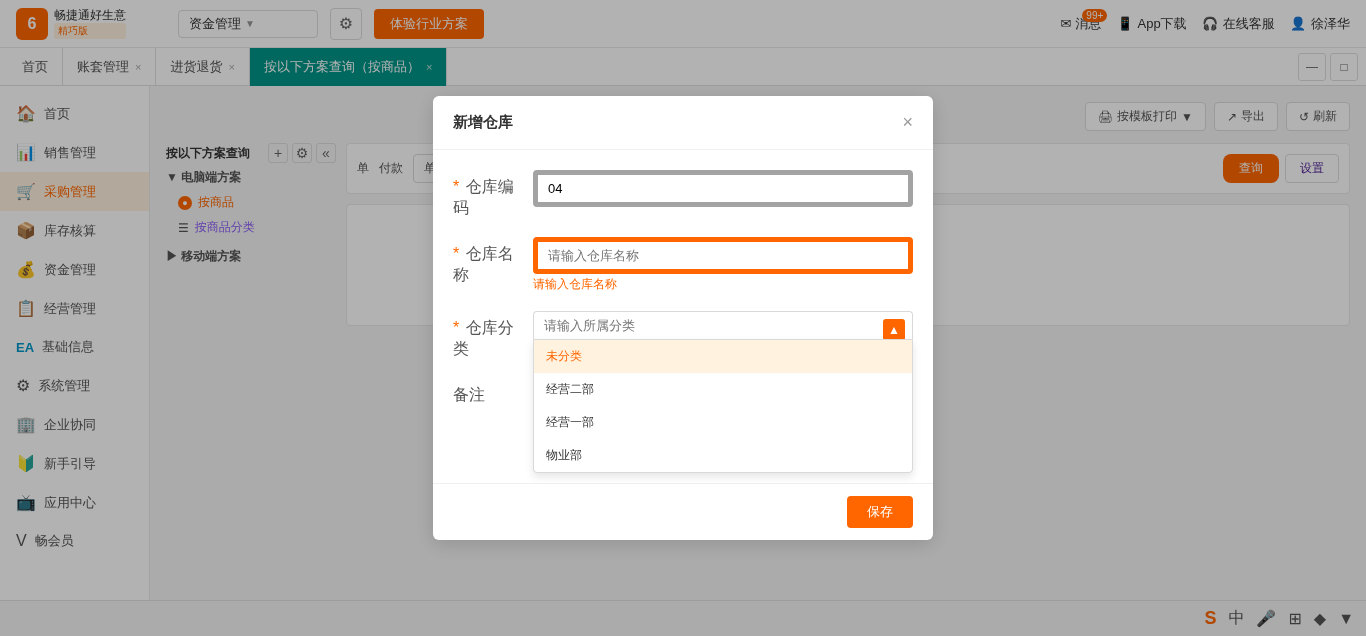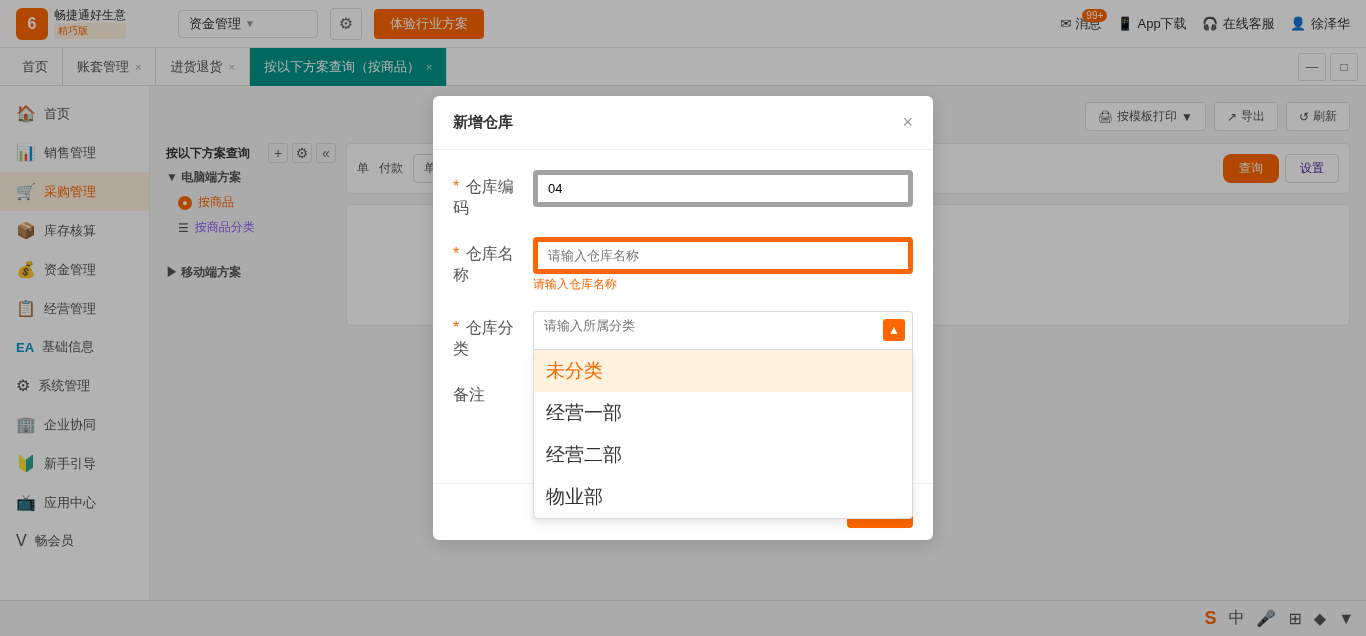--- a/index.html
+++ b/index.html
@@ -193,21 +193,21 @@
       font-size: 13px;
       outline: none;
     }
     .form-control.error { border-color: #f60; }
     .category-wrapper { position: relative; flex: 1; }
     .category-input {
       width: 100%;
       border: 1px solid #d9d9d9;
       border-bottom: none;
       border-radius: 4px 4px 0 0;
-      padding: 6px 36px 16px 10px;
+      padding: 6px 36px 6px 10px;
       font-size: 13px;
       outline: none;
       background: #fff;
     }
     .category-arrow {
       position: absolute; right: 8px; top: 8px;
       width: 22px; height: 22px;
       background: #f60; border-radius: 3px;
       display: flex; align-items: center; justify-content: center;
       color: #fff; font-size: 12px; cursor: pointer;
@@ -216,21 +216,21 @@
       position: absolute;
       top: 100%; left: 0; right: 0;
       background: #fff;
       border: 1px solid #d9d9d9;
       border-radius: 0 0 4px 4px;
       z-index: 10;
       box-shadow: 0 4px 8px rgba(0,0,0,0.1);
     }
     .dropdown-item {
       padding: 8px 12px;
-      font-size: 19px; color: #333;
+      font-size: 12px; color: #333;
       cursor: pointer;
     }
     .dropdown-item.selected { background: #fff3e0; color: #f60; }
     .modal-footer {
       padding: 12px 20px;
       display: flex; justify-content: flex-end; gap: 10px;
       border-top: 1px solid #f0f0f0;
     }
     .btn-save {
       background: #f60; color: #fff;
@@ -428,21 +428,21 @@
         </div>
         <div style="font-size:12px; color:#555; margin-bottom:4px; font-weight:bold;">▼ 电脑端方案</div>
         <div style="display:flex; align-items:center; gap:6px; padding:4px 0 4px 12px;">
           <div class="dot" style="width:14px;height:14px;background:#f60;border-radius:50%;display:flex;align-items:center;justify-content:center;color:#fff;font-size:9px;">●</div>
           <span style="font-size:12px; color:#f60;">按商品</span>
         </div>
         <div style="display:flex; align-items:center; gap:6px; padding:4px 0 4px 12px;">
           <span style="font-size:12px; color:#555;">☰</span>
           <span style="font-size:12px; color:#8b5cf6;">按商品分类</span>
         </div>
-        <div style="display:flex; gap:6px; padding:4px 0; margin-top:20px;">
+        <div style="display:flex; gap:6px; padding:4px 0; margin-top:4px;">
           <span style="font-size:12px; color:#555; font-weight:bold;">▶ 移动端方案</span>
         </div>
       </div>
 
       <div style="flex:1;">
         <div style="background:#fff; border-radius:4px; padding:10px; border:1px solid #e8e8e8; margin-bottom:8px;">
           <div style="display:flex; align-items:center; gap:10px; flex-wrap:wrap;">
             <span style="font-size:12px; color:#555;">单</span>
             <span style="font-size:12px; color:#555;">付款</span>
             <div class="select-control">
@@ -506,22 +506,22 @@
         <div class="form-label">
           <span class="required">*</span>
           <span>仓库分类</span>
         </div>
         <div class="category-wrapper">
           <input class="category-input" type="text" placeholder="请输入所属分类" style="">
           <div class="category-arrow">▲</div>
           
           <div class="dropdown-list">
             <div class="dropdown-item selected">未分类</div>
+            <div class="dropdown-item">经营二部</div>
             <div class="dropdown-item">经营一部</div>
-            <div class="dropdown-item">经营二部</div>
             <div class="dropdown-item">物业部</div>
           </div>
         </div>
       </div>
 
       <div class="form-row">
         <div class="form-label">备注</div>
         <textarea class="form-control" rows="3" style="resize: vertical;"></textarea>
       </div>
     </div>

